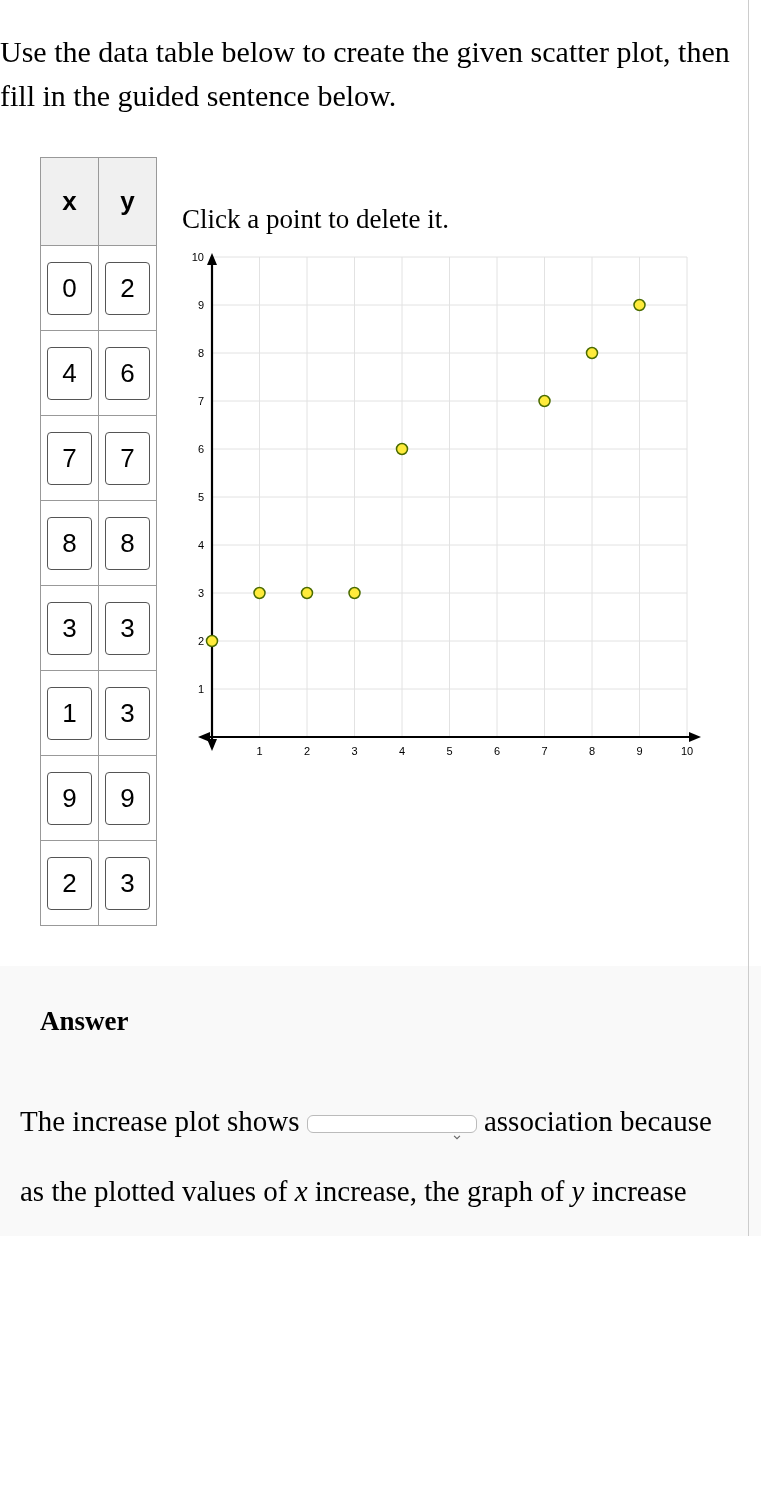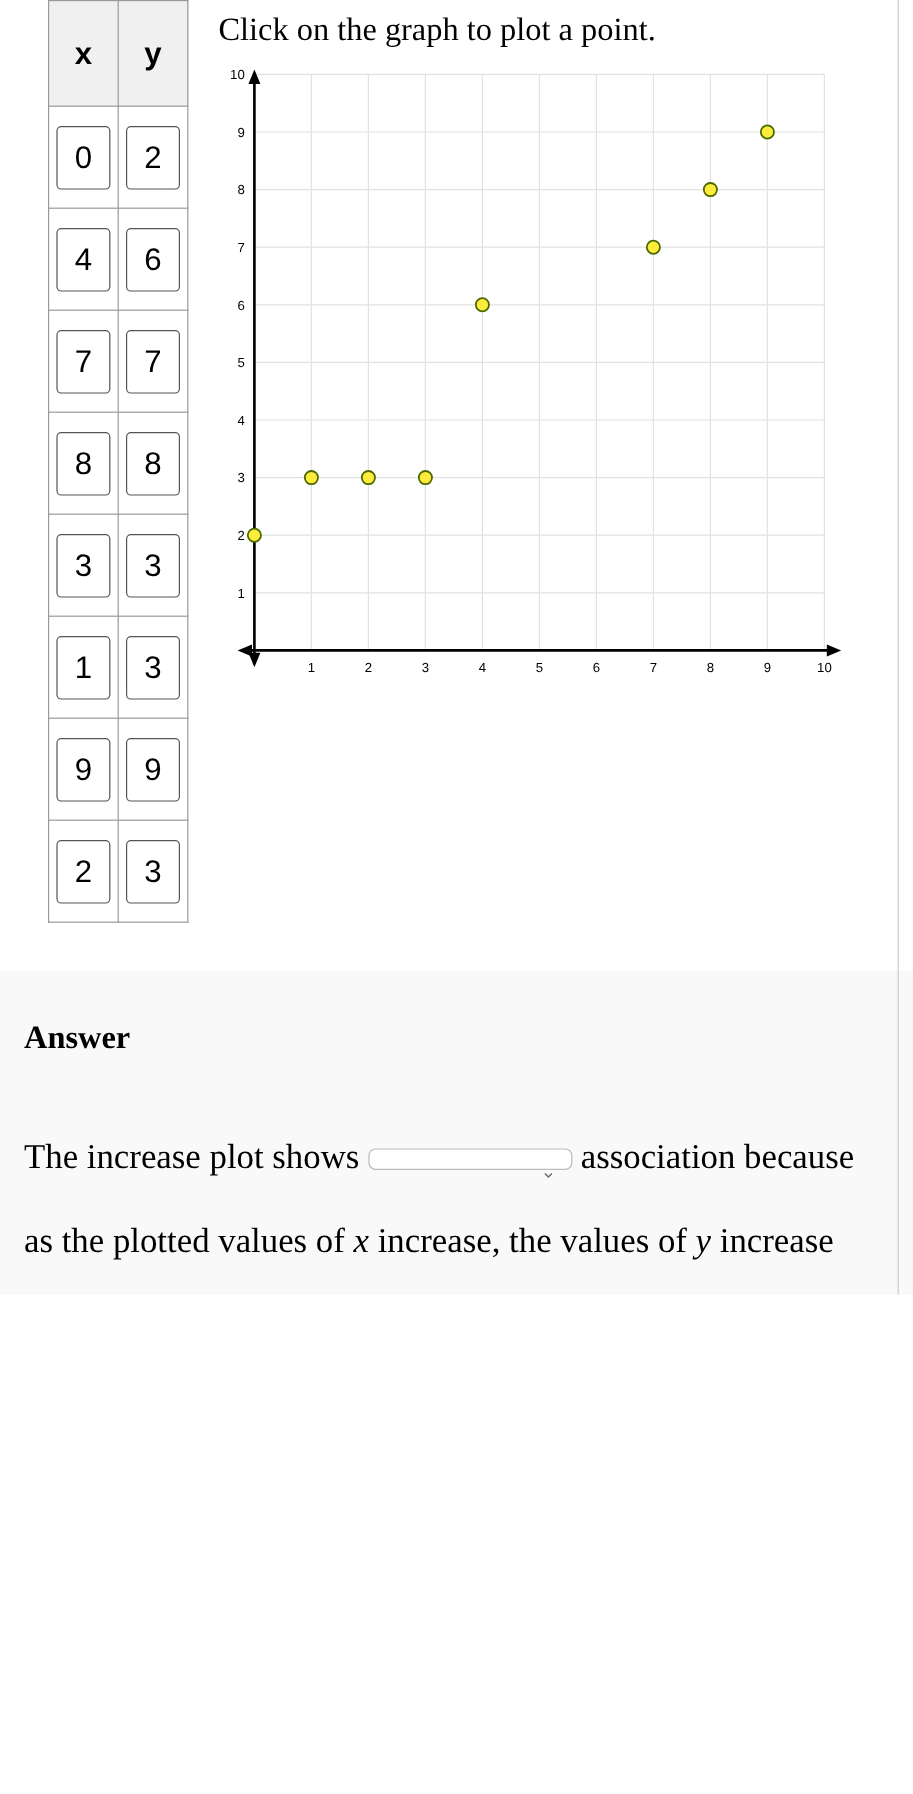--- a/index.html
+++ b/index.html
@@ -69,20 +69,21 @@
     height: 520px;
   }
   .answer-section {
     background: #f9f9f9;
     padding: 40px 20px 10px 20px;
   }
   .answer-heading {
     font-size: 27px;
     font-weight: bold;
     margin-bottom: 50px;
+    margin-left: 20px;
   }
   .sentence {
     font-size: 29px;
     line-height: 2.4;
   }
   .dropdown {
     display: inline-block;
     border: 1px solid #bbb;
     border-radius: 6px;
     background: #fff;
@@ -133,20 +134,21 @@
   }
   .arrowhead {
     fill: #000;
   }
 </style>
 </head>
 <body>
 <div class="right-divider"></div>
 <div class="container">
 
+  <div class="instructions">Use the data table below to create the given scatter plot, then fill in the guided sentence below.</div>
 
   <div class="mid-section">
     <table class="data-table">
       <thead>
         <tr>
           <th>x</th>
           <th>y</th>
         </tr>
       </thead>
       <tbody id="table-body">
@@ -180,21 +182,22 @@
           </tr>
           <tr>
             <td><span class="cell-inner">2</span></td>
             <td><span class="cell-inner">3</span></td>
           </tr>
         </tbody>
     </table>
 
     <div class="graph-area">
       <div class="graph-instructions">
-        <span>Click on the graph to plot a point.</span><br>
+        <br>
+        <span>Click a point to delete it.</span>
       </div>
       <div class="plot-wrap">
         <svg id="plot-svg" width="520" height="520" viewBox="0 0 520 520">
             <line x1="77.5" y1="10" x2="77.5" y2="490" class="grid-line"></line>
             <line x1="125" y1="10" x2="125" y2="490" class="grid-line"></line>
             <line x1="172.5" y1="10" x2="172.5" y2="490" class="grid-line"></line>
             <line x1="220" y1="10" x2="220" y2="490" class="grid-line"></line>
             <line x1="267.5" y1="10" x2="267.5" y2="490" class="grid-line"></line>
             <line x1="315" y1="10" x2="315" y2="490" class="grid-line"></line>
             <line x1="362.5" y1="10" x2="362.5" y2="490" class="grid-line"></line>
@@ -255,17 +258,17 @@
     <div class="sentence">
       <span>The increase plot shows </span>
       <span class="dropdown">
         <span></span>
         <span class="chevron">
           <svg viewBox="0 0 24 24" width="14" height="14">
               <path d="M7 10l5 5 5-5" fill="none" stroke="#666" stroke-width="2"></path>
             </svg>
         </span>
       </span>
-      <span> association because as the plotted values of </span><span class="mathit">x</span><span> increase, the values of </span><span class="mathit">y</span><span> increase</span>
+      <span> association because as the plotted values of </span><span class="mathit">x</span><span> increase, the graph of </span><span class="mathit">y</span><span> increase</span>
     </div>
   </div>
 
 </div>
 
 </body></html>

